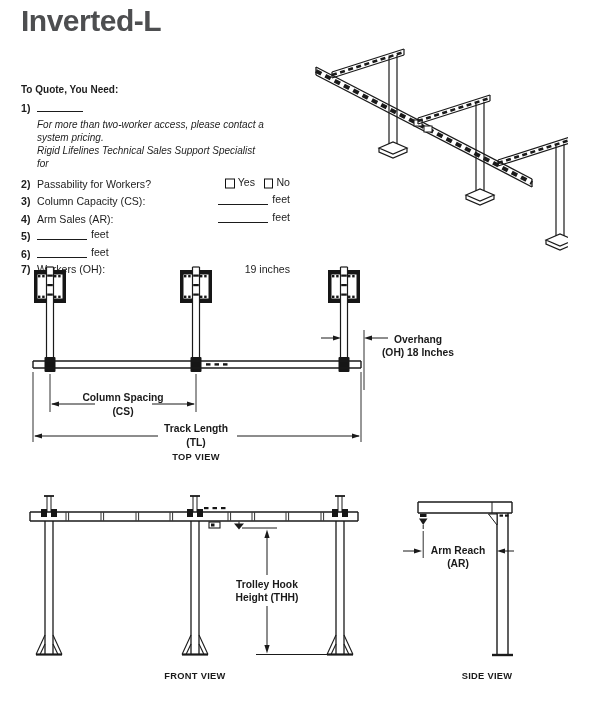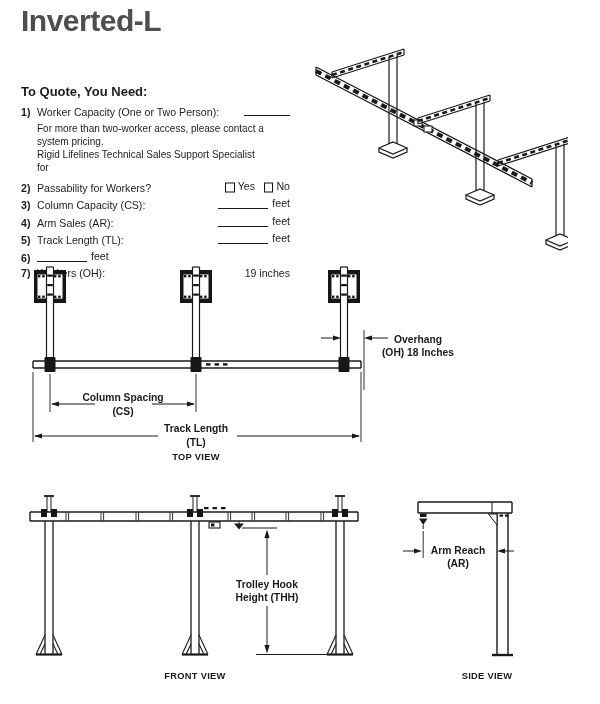--- a/index.html
+++ b/index.html
@@ -3,29 +3,29 @@
 <meta charset="utf-8">
 <style>
   html,body{margin:0;padding:0;background:#ffffff;}
   #page{position:relative;width:568px;height:704px;background:#fff;overflow:hidden;
         font-family:"Liberation Sans",sans-serif;color:#1d1d1d;}
   
   #title{position:absolute;left:21px;top:4px;font-size:30px;font-weight:bold;
          color:#4d4e50;letter-spacing:-0.5px;}
   
   #form{position:absolute;left:21px;top:84px;width:269px;font-size:10.6px;}
-  .fheading{font-weight:bold;font-size:13px;margin-bottom:6px;}
+  .fheading{font-weight:bold;font-size:10px;margin-bottom:6px;}
   .row{display:flex;align-items:baseline;margin-bottom:3.5px;}
   .num{font-weight:bold;width:16px;flex:none;}
   .lbl{flex:1;}
   .val{flex:none;display:flex;align-items:flex-end;justify-content:flex-end;white-space:nowrap;}
   .blank{display:inline-block;border-bottom:1.1px solid #1b1b1b;height:10px;}
   .blank.b1{width:46px;}
   .blank.bfeet{width:50px;margin-right:4px;}
-  .note{margin:1px 0 5px 16px;font-size:10px;line-height:1.33;width:230px;}
+  .note{margin:1px 0 5px 16px;font-style:italic;font-size:10px;line-height:1.33;width:230px;}
   .cbx{display:inline-block;width:7.5px;height:7.5px;border:1.2px solid #101010;
        margin-right:3px;transform:translateY(0.5px);}
   .cbgap{margin-left:9px;}
   
   .fig{position:absolute;}
   svg{display:block;}
   .ink{stroke:#1a1a1a;}
   text{font-family:"Liberation Sans",sans-serif;fill:#1a1a1a;}
   .dim{font-size:10.3px;font-weight:700;}
   .cap{font-size:9.3px;font-weight:600;letter-spacing:0.3px;}
@@ -35,21 +35,20 @@
 
 <div id="page">
 
   <div id="title">Inverted-L</div>
 
   <div id="form">
     <div class="fheading">To Quote, You Need:</div>
 
     <div class="row">
       <span class="num">1)</span>
-      <span class="lbl">Worker Capacity (One or Two Person):</span>
       <span class="val">
           <span class="blank b1"></span>
         </span>
     </div>
 
     <div class="note">
       <div>For more than two-worker access, please contact a</div>
       <div>system pricing.</div>
       <div>Rigid Lifelines Technical Sales Support Specialist for</div>
     </div>
@@ -78,21 +77,20 @@
       <span class="num">4)</span>
       <span class="lbl">Arm Sales (AR):</span>
       <span class="val">
           <span class="blank bfeet"></span>
         <span>feet</span>
         </span>
     </div>
 
     <div class="row">
       <span class="num">5)</span>
-      <span class="lbl">Track Length (TL):</span>
       <span class="val">
           <span class="blank bfeet"></span>
         <span>feet</span>
         </span>
     </div>
 
     <div class="row">
       <span class="num">6)</span>
       <span class="val">
           <span class="blank bfeet"></span>

